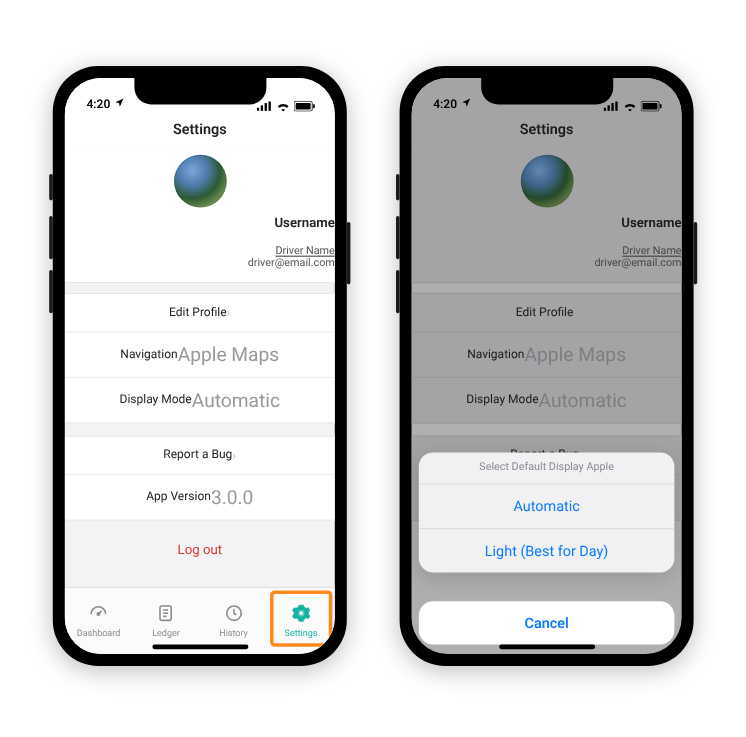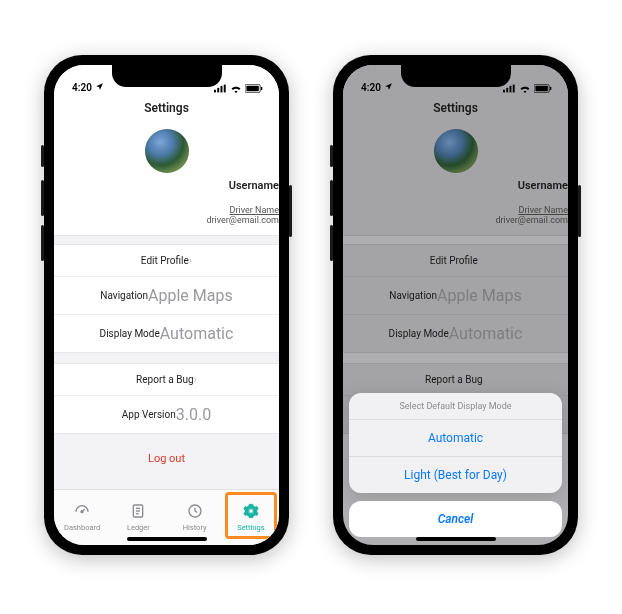--- a/index.html
+++ b/index.html
@@ -168,29 +168,28 @@
     padding:8px 0;
   }
   .sheet-opt {
     text-align:center;
     font-size:12px;
     color:#0a7aff;
     padding:11px 0;
     border-top:1px solid #dcdcde;
   }
   .sheet-cancel {
-    margin-top:8px;
+    margin-top:24px;
     background:#fff;
     border-radius:12px;
     text-align:center;
     font-size:12px;
     font-weight:600;
     color:#0a7aff;
     padding:11px 0;
-    font-style:italic;
   }
   .screen-content { position:absolute; top:0; left:0; right:0; bottom:0; }
   .dim-overlay {
     position:absolute; inset:0;
     background:rgba(0,0,0,.18);
     z-index:30;
   }
 </style>
 </head>
 <body>
@@ -390,21 +389,21 @@
         <div class="row">
           <span>App Version</span>
           <span class="val">3.0.0</span>
         </div>
       </div>
     </div>
     <div class="dim-overlay"></div>
 
     <div class="sheet-wrap">
       <div class="sheet">
-        <div class="sheet-title">Select Default Display Mode</div>
+        <div class="sheet-title">Select Default Display Apple</div>
         <div class="sheet-opt">Automatic</div>
         <div class="sheet-opt">Light (Best for Day)</div>
       </div>
       <div class="sheet-cancel">Cancel</div>
     </div>
     <div class="home-indicator"></div>
   </div>
 </div>
 
 </body></html>

